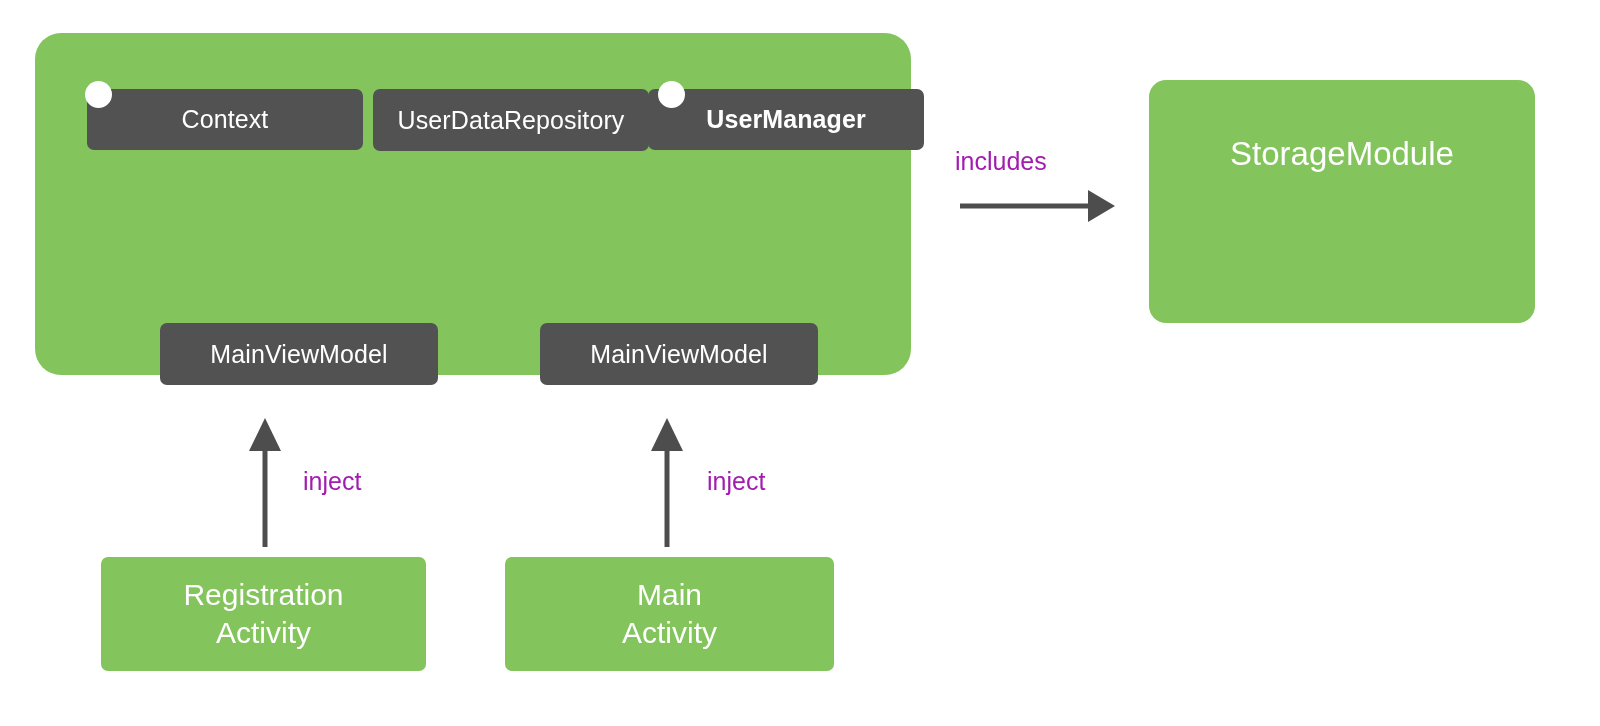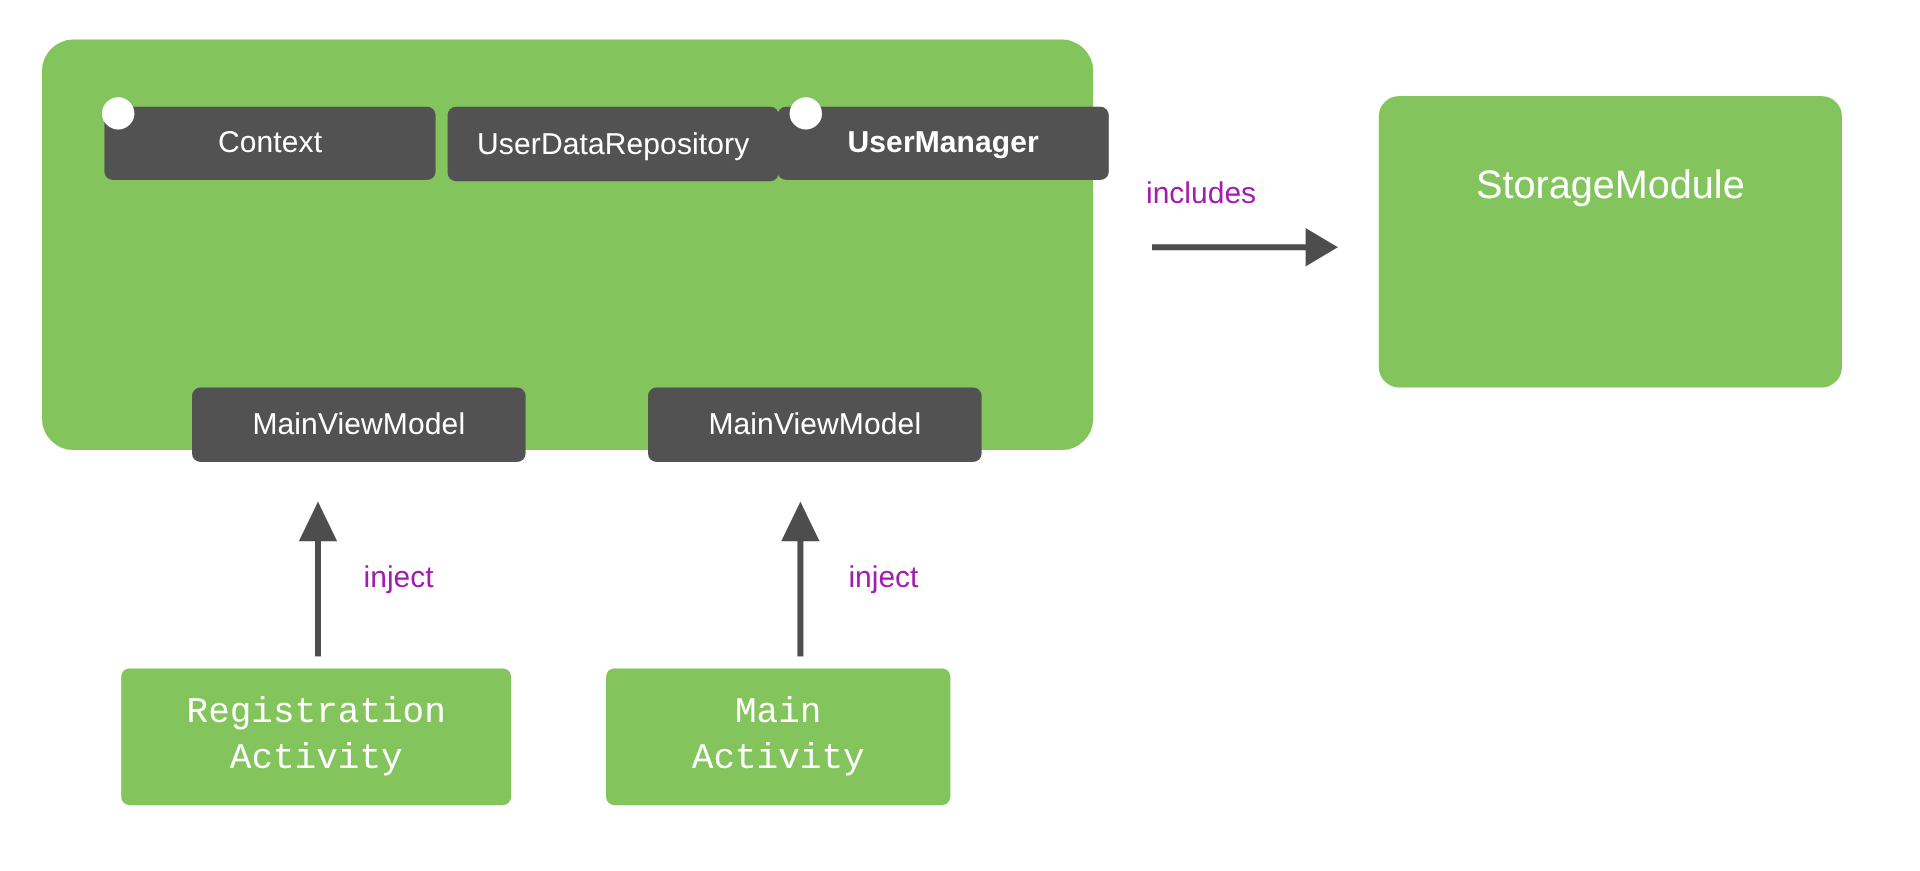--- a/index.html
+++ b/index.html
@@ -103,24 +103,23 @@
     border-radius: 7px;
     color: #ffffff;
     display: flex;
     flex-direction: column;
     align-items: center;
     justify-content: center;
     text-align: center;
     font-size: 30px;
     line-height: 1.27;
     box-sizing: border-box;
-    font-family: Liberation Mono, monospace;
   }
   .activity-registration { left: 101px; top: 557px; width: 325px; height: 114px; }
-  .activity-main         { left: 505px; top: 557px; width: 287px; height: 114px; }
+  .activity-main         { left: 505px; top: 557px; width: 329px; height: 114px; }
 
   
   .arrow-svg {
     position: absolute;
     overflow: visible;
   }
   .arrow-line {
     stroke: #4d4d4d;
     stroke-width: 5;
     fill: none;

